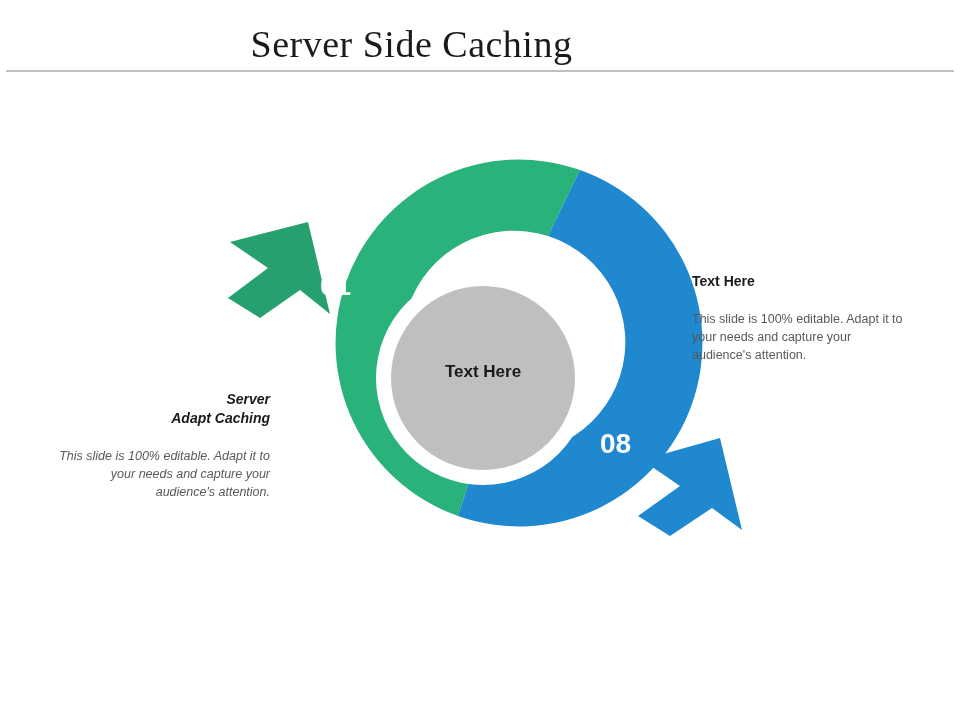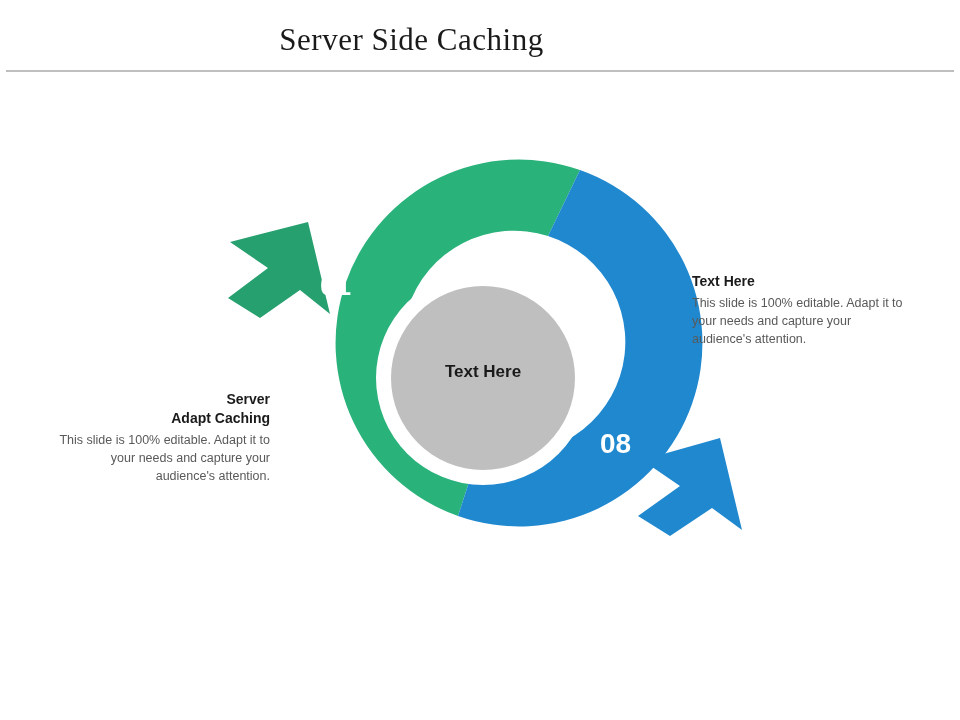--- a/index.html
+++ b/index.html
@@ -18,21 +18,21 @@
     width: 960px;
     height: 720px;
     background: #ffffff;
   }
   .title {
     position: absolute;
     top: 22px;
     left: 0;
     width: 823px;
     text-align: center;
-    font-size: 31px;
+    font-size: 38px;
     font-weight: 400;
     color: #1a1a1a;
     letter-spacing: 0.5px;
     font-family: "Liberation Serif", serif;
   }
   .title-rule {
     position: absolute;
     top: 70px;
     left: 6px;
     width: 948px;
@@ -76,27 +76,28 @@
   .callout-heading {
     font-size: 14px;
     font-weight: bold;
     color: #1a1a1a;
     line-height: 1.35;
   }
   .callout-body {
     font-size: 12.5px;
     color: #595959;
     line-height: 1.45;
-    margin-top: 3px;
+    margin-top: 19px;
   }
   .callout-left {
     left: 55px;
     top: 390px;
     width: 215px;
     text-align: right;
+    font-style: italic;
   }
   .callout-right {
     left: 692px;
     top: 272px;
     width: 218px;
     text-align: left;
   }
 </style>
 </head>
 <body>

